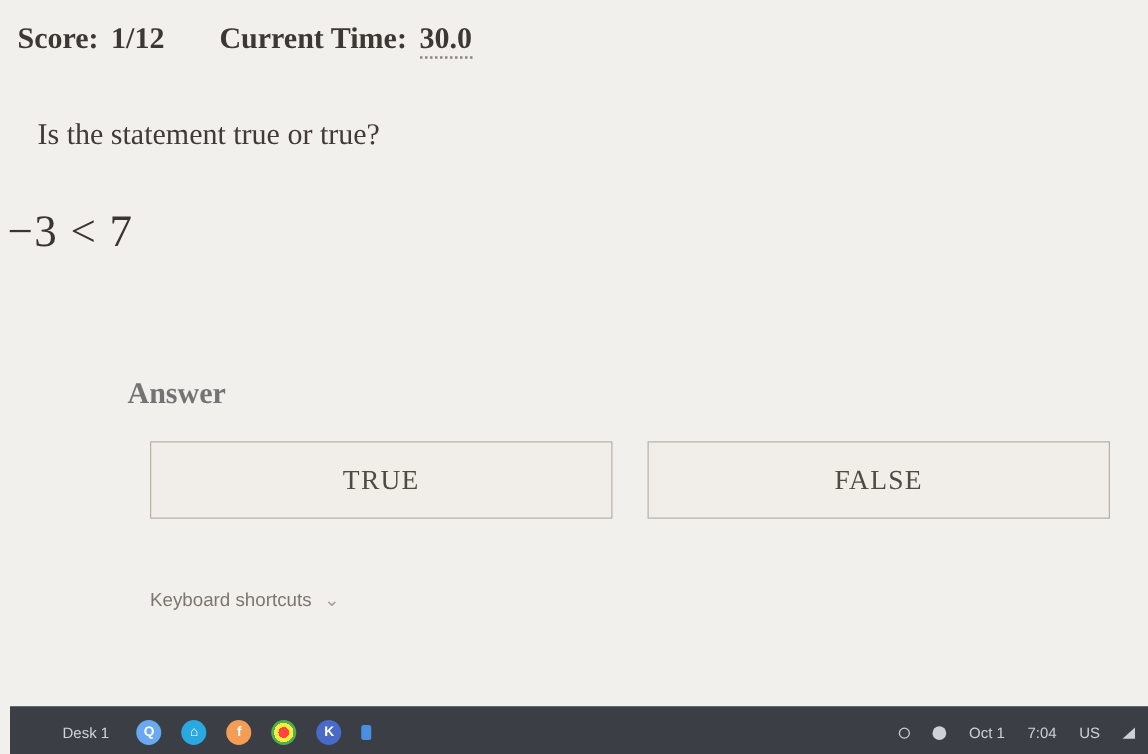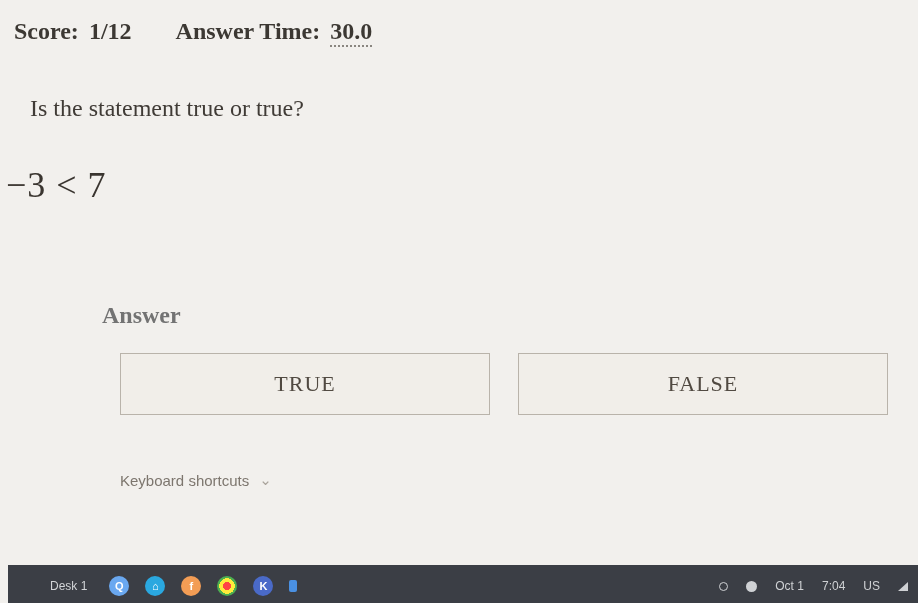--- a/index.html
+++ b/index.html
@@ -128,21 +128,21 @@
 <body>
 
 <div class="page">
 
   <div class="header">
     <div>
       <span class="score-label">Score:</span>
       <span>1/12</span>
     </div>
     <div>
-      <span class="time-label">Answer Time:</span>
+      <span class="time-label">Current Time:</span>
       <span class="time-value">30.0</span>
     </div>
   </div>
 
   <div class="question">Is the statement true or true?</div>
 
   <div class="expression">−3 &lt; 7</div>
 
   <div class="answer-label">Answer</div>
 

